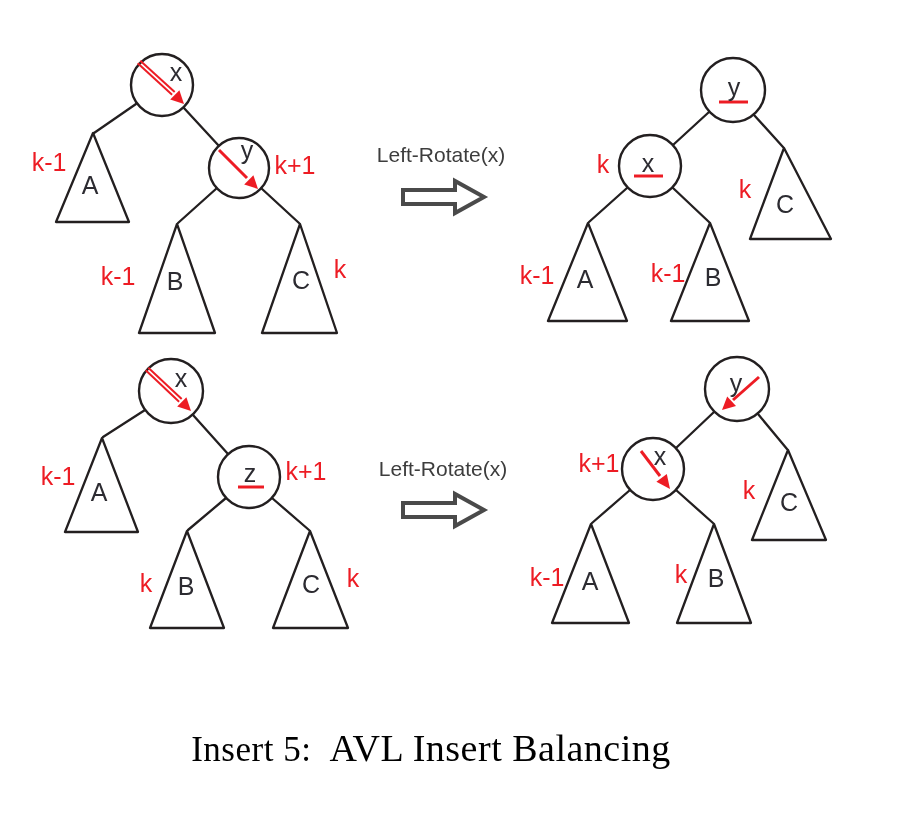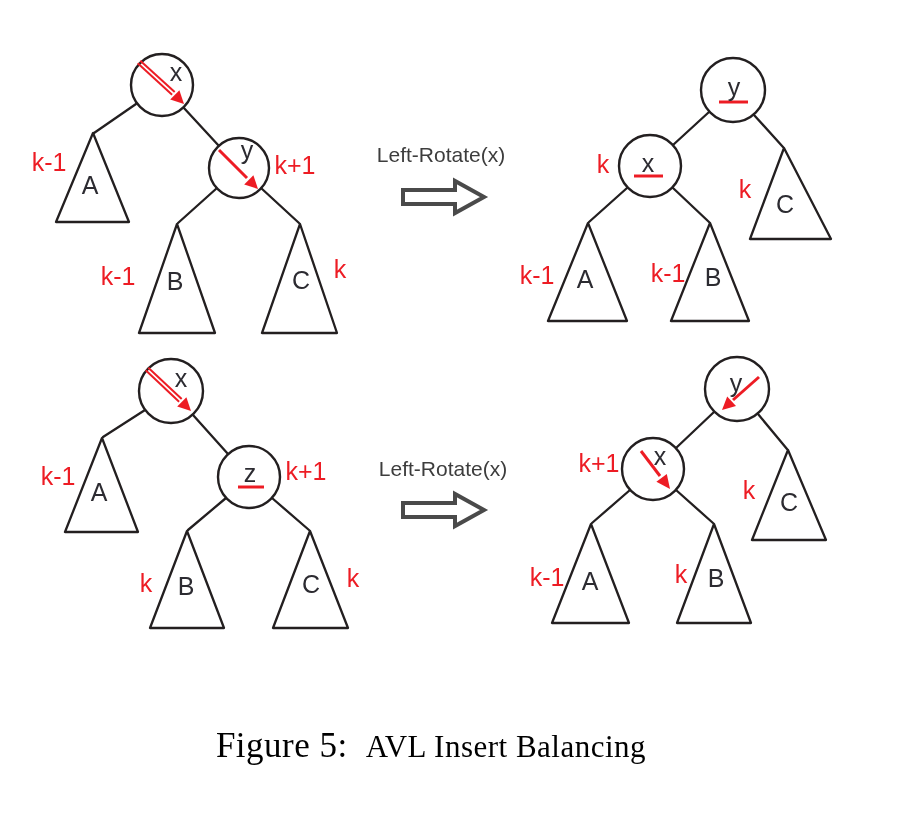--- a/index.html
+++ b/index.html
@@ -11,21 +11,21 @@
   .node      { stroke:var(--line); stroke-width:2.4; fill:#ffffff; }
   .node-label{ fill:var(--node_label); font-size:25px; }
   .h-label   { fill:var(--red); font-size:25px; }
   .red-line  { stroke:var(--red); fill:none; }
   .red-fill  { fill:var(--red); stroke:none; }
   .op-text   { fill:var(--op_text); font-size:21px; }
   .op-arrow  { stroke:var(--op_arrow); stroke-width:4; fill:#ffffff; stroke-linejoin:miter; }
   .caption   { position:absolute; top:726px; left:0; width:862px; text-align:center;
                font-family:"Liberation Serif", serif; color:#000; white-space:nowrap; }
   .cap-prefix{ font-size:35px; letter-spacing:0.5px; }
-  .cap-text  { font-size:31px; margin-left:18px; letter-spacing:0.5px; }
+  .cap-text  { font-size:38px; margin-left:18px; letter-spacing:0.5px; }
 </style>
 </head>
 <body>
 
 <div id="page">
   <svg width="921" height="700" viewBox="0 0 921 700">
 
     <g>
       <line class="edge" x1="136" y1="104" x2="94" y2="133"></line>
       <line class="edge" x1="183" y1="107" x2="219" y2="146"></line>
@@ -157,15 +157,15 @@
       <text class="h-label" x="547" y="586" text-anchor="middle">k-1</text>
       <text class="h-label" x="681" y="583" text-anchor="middle">k</text>
       <text class="node-label" x="590" y="590" text-anchor="middle">A</text>
       <text class="node-label" x="716" y="587" text-anchor="middle">B</text>
       <text class="node-label" x="789" y="511" text-anchor="middle">C</text>
     </g>
   </svg>
 
   
   <div class="caption">
-    <span class="cap-prefix">Figure 5:</span><span class="cap-text">AVL Insert Balancing</span>
+    <span class="cap-prefix">Insert 5:</span><span class="cap-text">AVL Insert Balancing</span>
   </div>
 </div>
 
 </body></html>

